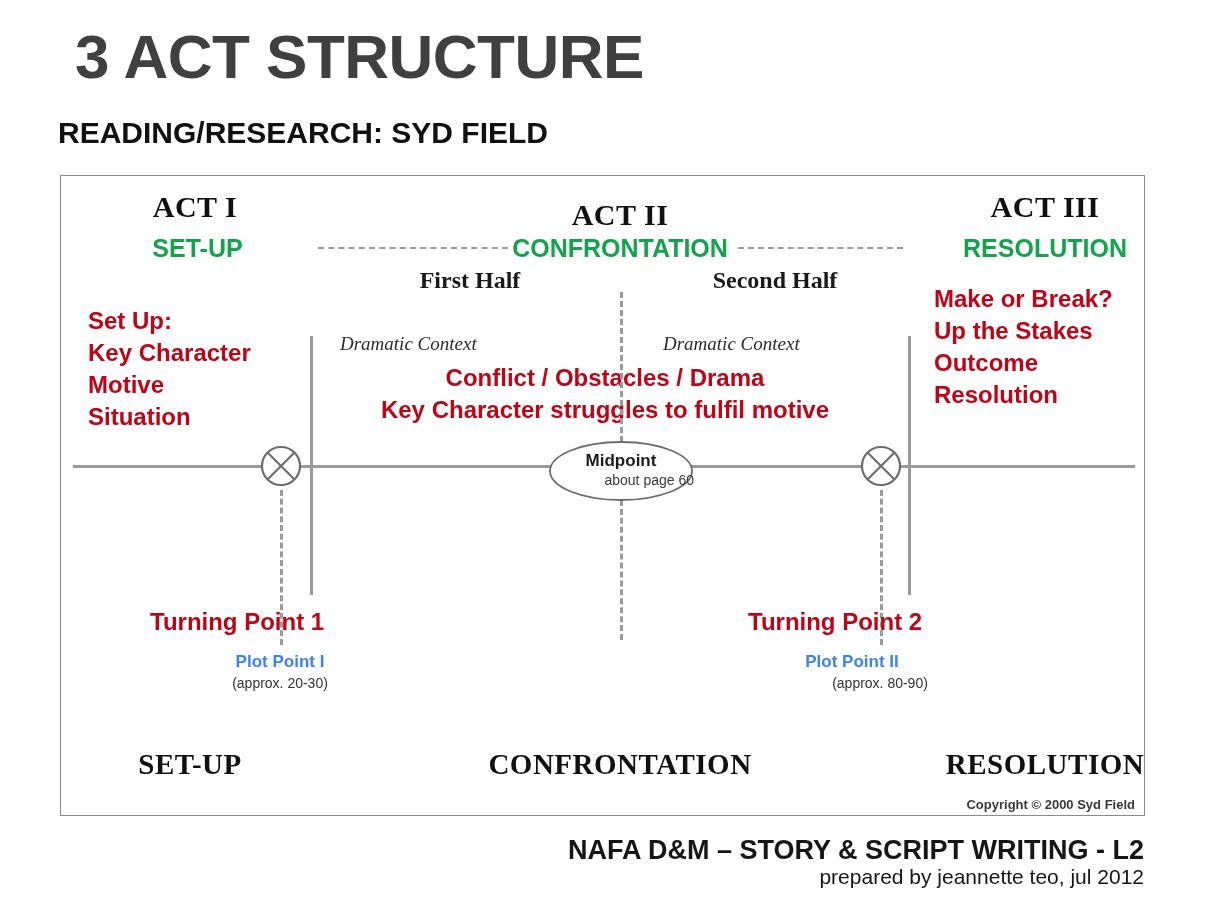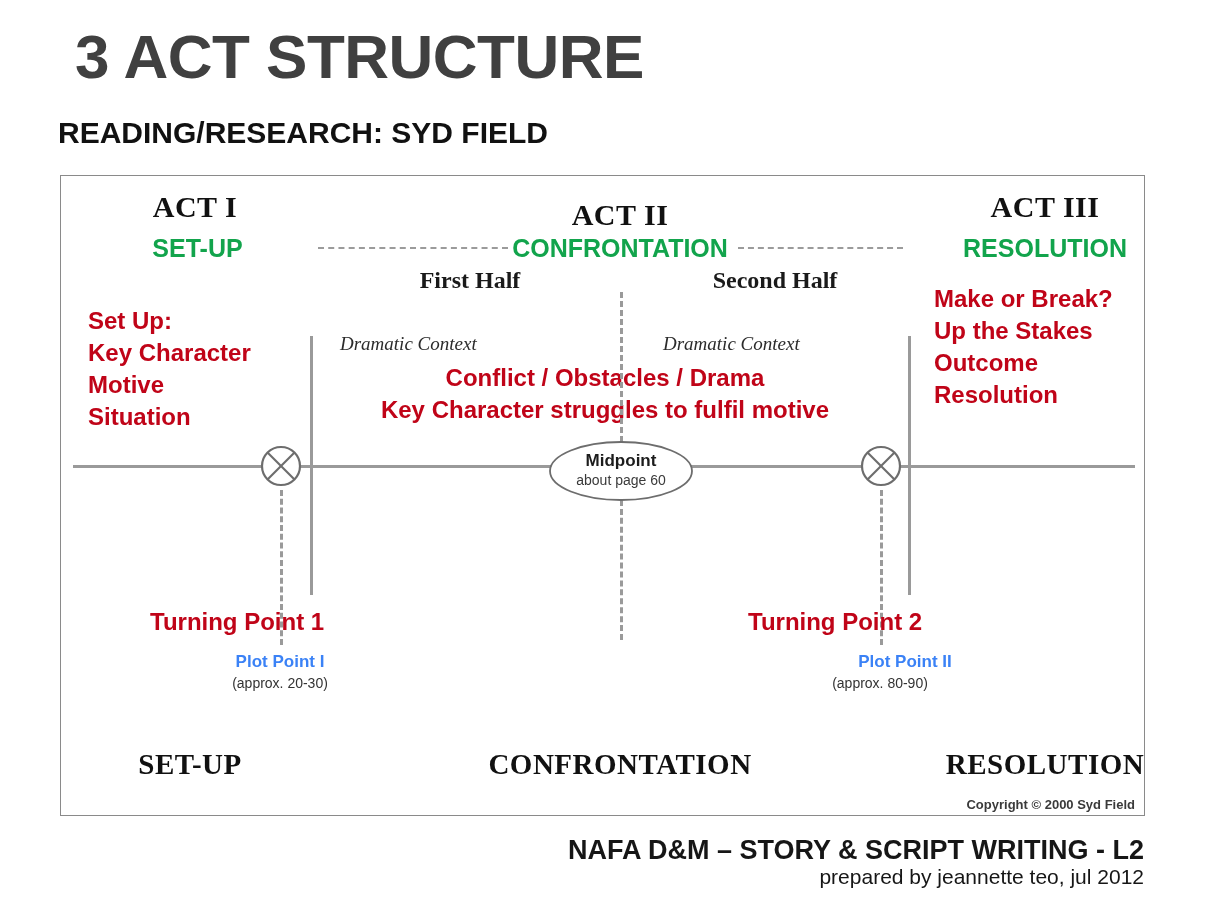--- a/index.html
+++ b/index.html
@@ -208,21 +208,21 @@
     font-size: 17px;
     font-weight: bold;
     color: #1c1c1c;
     white-space: nowrap;
   }
   #midpoint-sub {
     position: absolute;
     left: 0;
     top: 32px;
     width: 146px;
-    text-align: center;
+    text-align: right;
     font-size: 14px;
     color: #3a3a3a;
     white-space: nowrap;
   }
 
   
   .tp-red {
     position: absolute;
     color: #c00418;
     font-weight: bold;
@@ -242,21 +242,21 @@
   }
   .pp-approx {
     position: absolute;
     font-size: 14px;
     color: #333333;
     text-align: center;
     white-space: nowrap;
   }
   #pp1-name   { left: 180px; top: 652px; width: 200px; }
   #pp1-approx { left: 180px; top: 675px; width: 200px; }
-  #pp2-name   { left: 805px; top: 652px; width: 200px; text-align: center; }
+  #pp2-name   { left: 752px; top: 652px; width: 200px; text-align: center; }
   #pp2-approx { left: 780px; top: 675px; width: 200px; }
 
   
   .bottom-label {
     position: absolute;
     font-family: "Liberation Serif", serif;
     font-weight: bold;
     font-size: 29px;
     letter-spacing: 0.5px;
     color: #111111;

